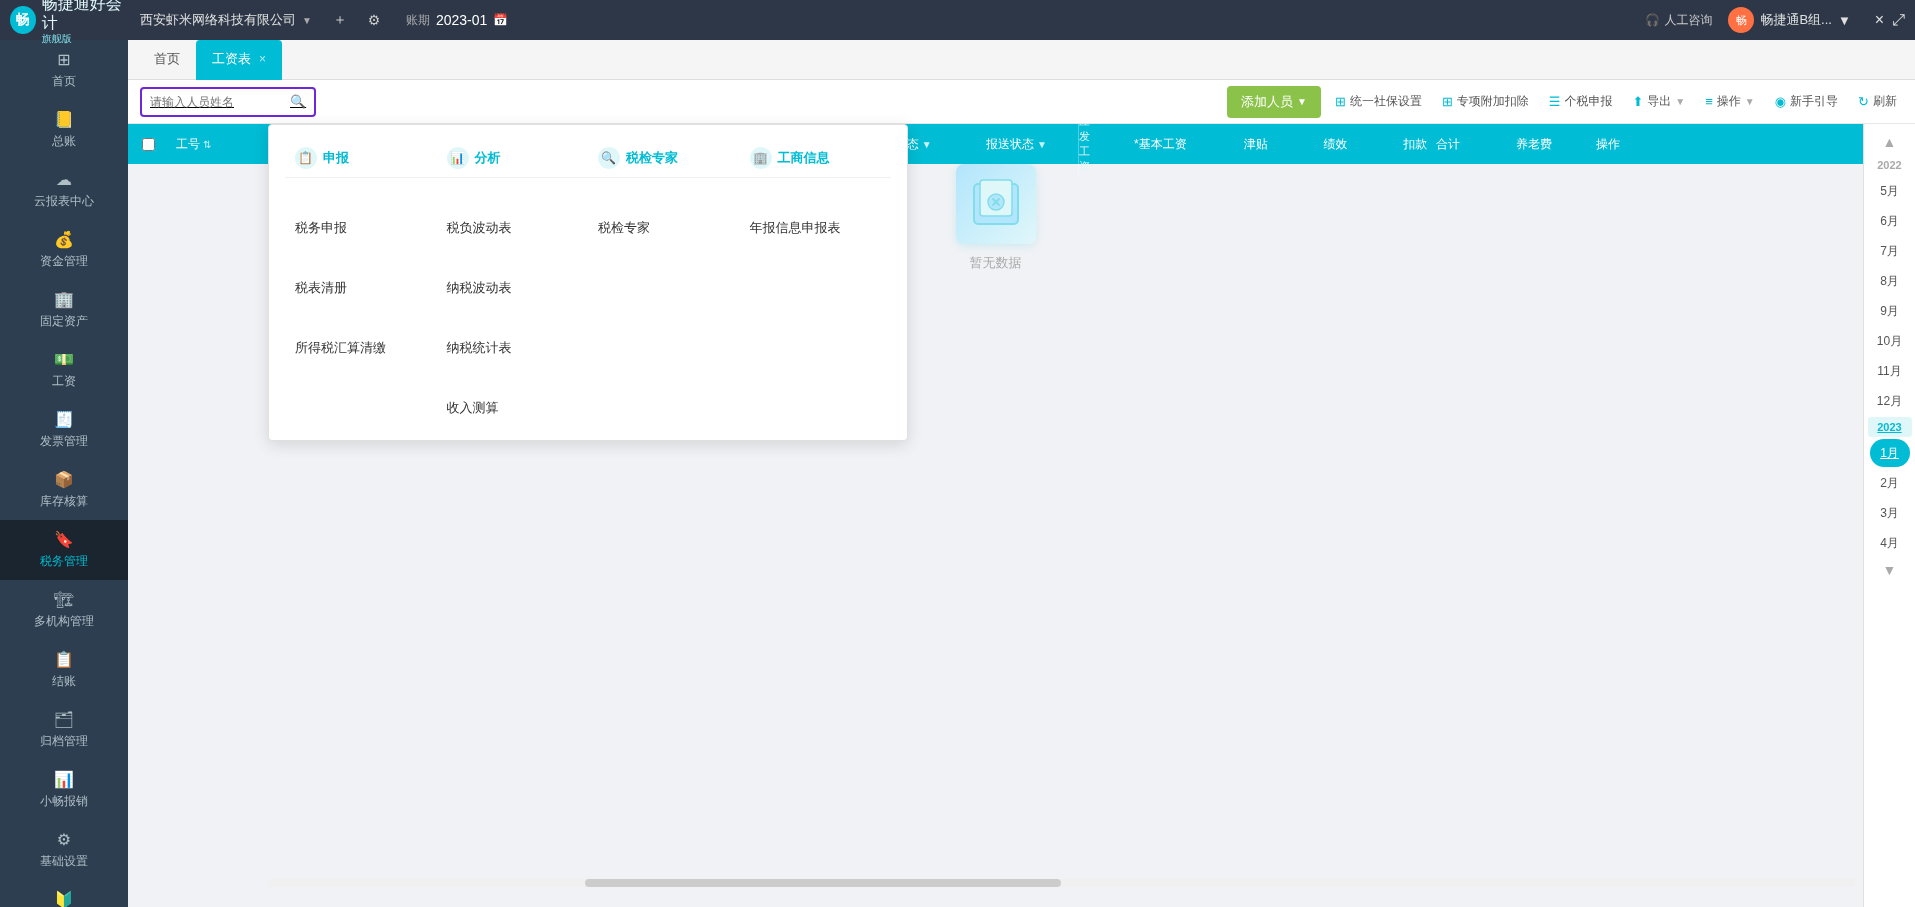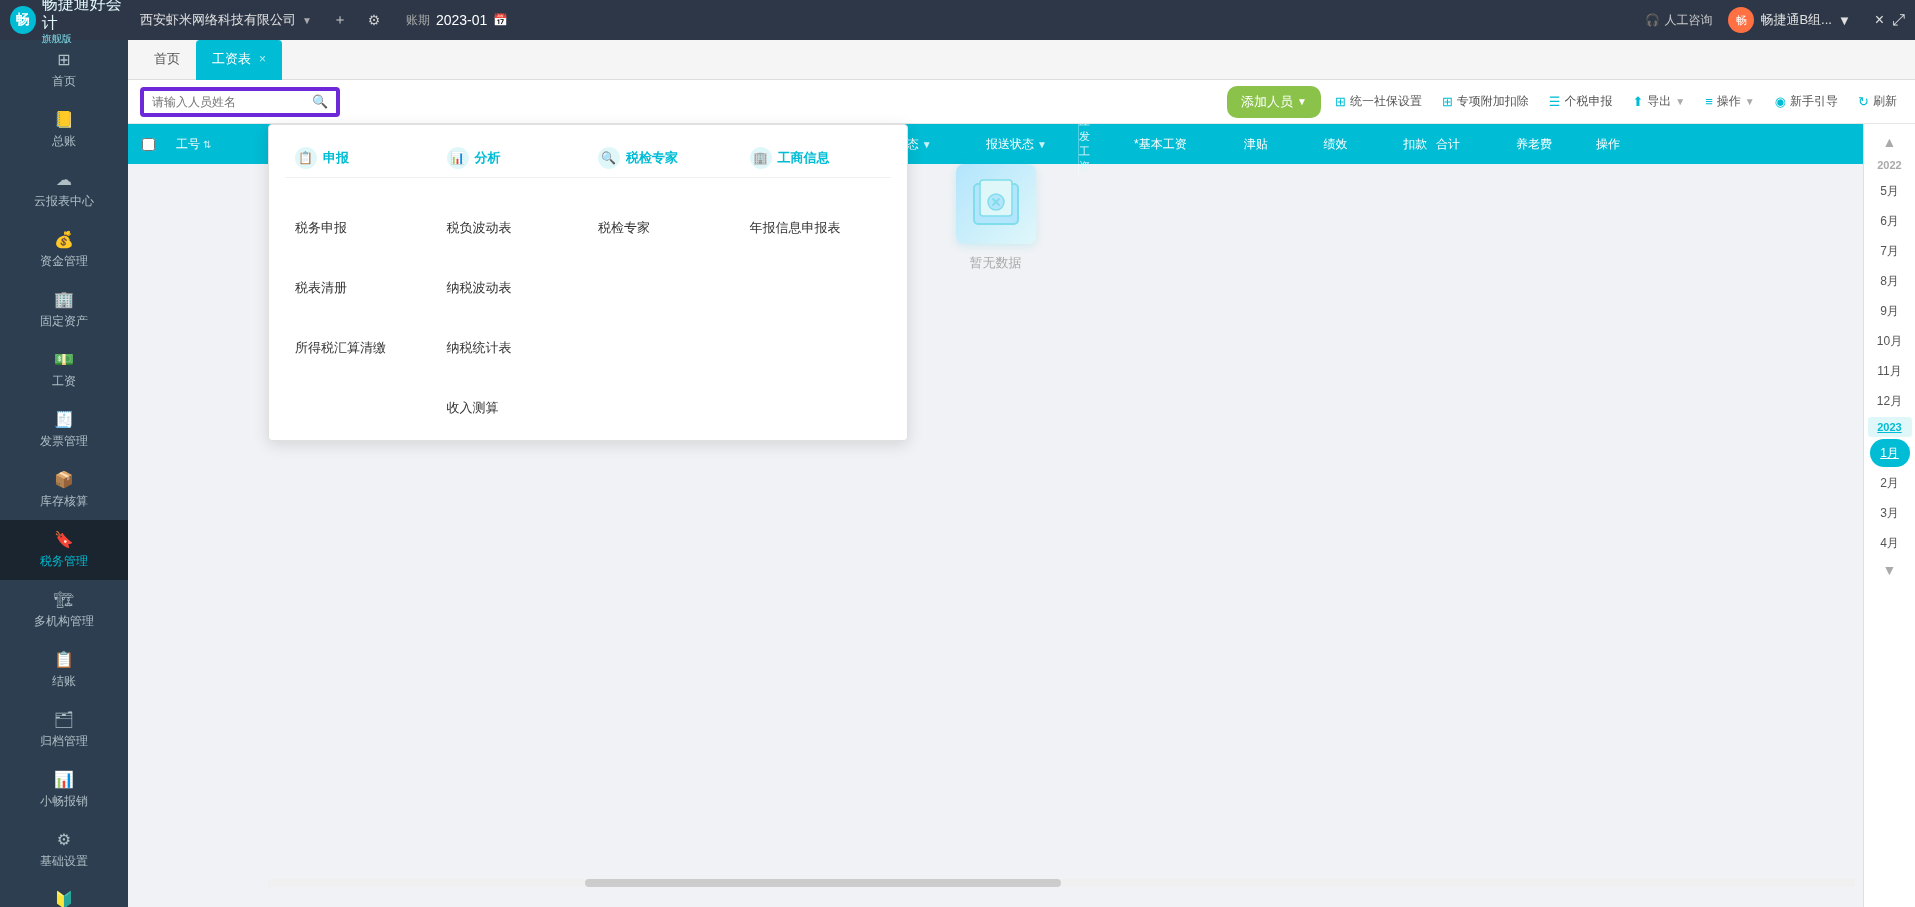--- a/index.html
+++ b/index.html
@@ -112,33 +112,34 @@
       height: 44px;
       background: #fff;
       border-bottom: 1px solid #e8e8e8;
       display: flex;
       align-items: center;
       padding: 0 12px;
       gap: 8px;
     }
     .search-input-wrap {
       display: flex; align-items: center;
-      border: 4px solid #6d28d9; border-radius: 4px;
+      border: 2px solid #6d28d9; border-radius: 4px;
       padding: 0 8px; height: 30px; background: #fff;
-      gap: 20px;
+      gap: 0;
+      text-decoration: underline;
     }
     .search-input-wrap input {
       border: none; outline: none; font-size: 12px; color: #333; width: 140px; background: transparent;
     }
     .search-icon { color: #aaa; font-size: 13px; }
     .spacer { flex: 1; }
     .btn-add {
       height: 32px; padding: 8px 14px;
       background: #8bc34a; color: #fff;
-      border: none; border-radius: 10px;
+      border: none; border-radius: 4px;
       font-size: 13px; cursor: pointer;
       display: flex; align-items: center; gap: 4px;
     }
     .btn-add .chevron-down { font-size: 10px; }
     .toolbar-action {
       display: flex; align-items: center; gap: 4px;
       color: #555; font-size: 12px; cursor: pointer; padding: 0 6px;
     }
     .toolbar-action .ta-icon { color: #00bcd4; font-size: 13px; }
 

